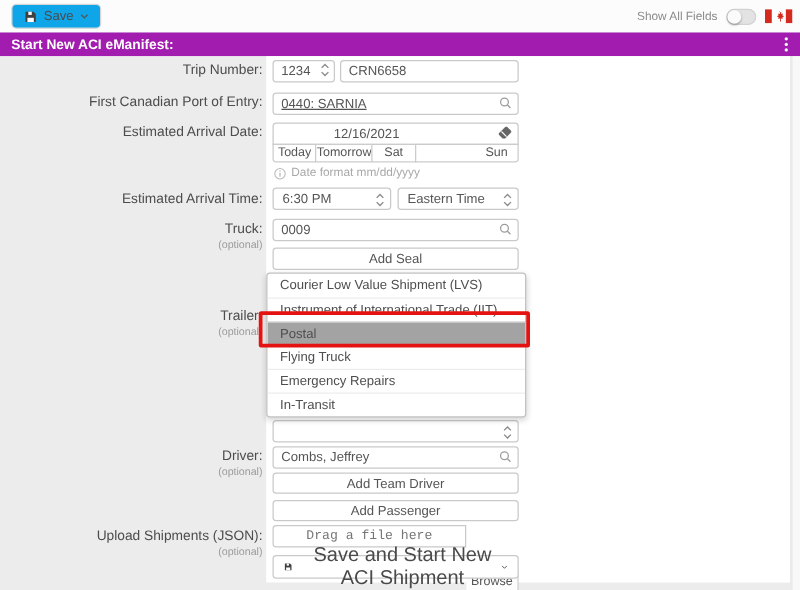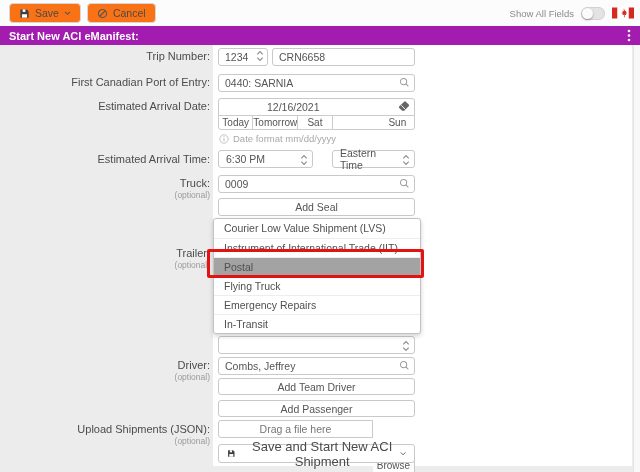--- a/index.html
+++ b/index.html
@@ -5,21 +5,21 @@
   * { margin:0; padding:0; box-sizing:border-box; }
   html,body { width:640px; height:472px; overflow:hidden;
     font-family:"Liberation Sans","DejaVu Sans",sans-serif; background:#ececec; }
   .app { position:relative; width:640px; height:472px; }
 
   
   .toolbar { position:absolute; top:0; left:0; width:640px; height:26px;
     background:#fcfcfc; display:flex; align-items:center; justify-content:space-between; }
   .tb-left { display:flex; align-items:center; gap:6px; padding-left:9px; }
   .tb-btn { display:flex; align-items:center; gap:5px; height:20px; padding:0 9px;
-    background:#f97316; border:1px solid #d7d7d7; border-radius:4px;
+    background:#0ea5e9; border:1px solid #d7d7d7; border-radius:4px;
     font-size:10.5px; color:#4a4a4a; font-family:inherit; cursor:pointer; }
   .tb-right { display:flex; align-items:center; gap:7px; padding-right:6px; }
   .saf { font-size:9.5px; color:#8a8a8a; }
   .toggle { position:relative; width:24px; height:13px; border-radius:7px;
     background:#e3e3e3; box-shadow:inset 0 0 0 1px #d2d2d2; cursor:pointer; }
   .knob { position:absolute; left:1px; top:1px; width:11px; height:11px;
     border-radius:50%; background:#fbfbfb; box-shadow:0 1px 2px rgba(0,0,0,.35); }
 
   
   .teal { position:absolute; top:26px; left:0; width:640px; height:19px;
@@ -75,28 +75,28 @@
   .dd-item:first-child { border-top:none; }
   .dd-item.hl { background:#a3a3a3; }
 
   .redbox { position:absolute; left:207px; top:204px; width:217px; height:29px;
     border:3px solid #e41312; border-radius:2px; z-index:30; pointer-events:none; }
 
   
   .upwrap { display:flex; width:197px; }
   .drag { flex:1; height:18px; border:1px solid #c9c9c9; border-radius:3px 0 0 3px;
     background:#fff; font-size:10.5px; color:#555; text-align:center;
-    font-family:Liberation Sans, sans-serif; outline:none; }
+    font-family:Liberation Mono, monospace; outline:none; }
   .browse { width:42px; height:18px; border:1px solid #c9c9c9; border-left:none;
     border-radius:0 3px 3px 0; background:#fdfdfd; font-size:10px; color:#555;
     font-family:inherit; cursor:pointer;margin-top:36px; }
 
   .bigbtn { width:197px; height:19px; border:1px solid #c9c9c9; border-radius:3px;
     background:#fff; display:flex; align-items:center; padding:0 8px;
-    font-size:13px; color:#4a4a4a; font-family:inherit; cursor:pointer; }
+    font-size:16px; color:#4a4a4a; font-family:inherit; cursor:pointer; }
   .bigbtn .txt { margin-left:9px; }
   .bigbtn .chev { margin-left:auto; }
 </style>
 </head>
 <body>
 
 <div class="app">
 
   <div class="toolbar">
     <div class="tb-left">
@@ -104,27 +104,20 @@
         <svg width="11" height="11" viewBox="0 0 12 12">
             <path d="M1.5 1.5h7l2 2v7h-9z" fill="#404040"></path>
             <rect x="4" y="1.5" width="3" height="2.8" fill="#fdfdfd"></rect>
             <rect x="3.2" y="6.8" width="5.6" height="3.7" fill="#fdfdfd"></rect>
           </svg>
         <span>Save</span>
         <svg width="7" height="5" viewBox="0 0 8 6">
             <path d="M1 1l3 3 3-3" stroke="#555" fill="none" stroke-width="1.3"></path>
           </svg>
       </button>
-      <button class="tb-btn">
-        <svg width="11" height="11" viewBox="0 0 12 12">
-            <circle cx="6" cy="6" r="4.4" stroke="#555" fill="none" stroke-width="1.2"></circle>
-            <line x1="3" y1="9" x2="9" y2="3" stroke="#555" stroke-width="1.2"></line>
-          </svg>
-        <span>Cancel</span>
-      </button>
     </div>
     <div class="tb-right">
       <span class="saf">Show All Fields</span>
       <span class="toggle">
           <span class="knob"></span>
         </span>
       <svg width="22" height="12" viewBox="0 0 32 16">
           <rect width="8" height="16" fill="#d52b1e"></rect>
           <rect x="24" width="8" height="16" fill="#d52b1e"></rect>
           <rect x="8" width="16" height="16" fill="#fff"></rect>
@@ -160,21 +153,21 @@
         <span class="wrap" style="flex:1;margin-left:4px">
           <input class="inp" value="CRN6658" style="">
         </span>
       </div>
     </div>
 
     <div class="row" style="top:28px">
       <div class="lbl"><span>First Canadian Port of Entry:</span></div>
       <div class="ctrl">
         <span class="wrap" style="width:100%">
-          <input class="inp" style="padding-right: 18px;" value="0440: SARNIA">
+          <input class="inp" style="padding-right: 18px; text-decoration: underline;" value="0440: SARNIA">
           <svg class="icon-r" width="11" height="11" viewBox="0 0 12 12">
               <circle cx="5" cy="5" r="3.4" stroke="#9c9c9c" fill="none" stroke-width="1.1"></circle>
               <path d="M7.6 7.6l2.6 2.6" stroke="#9c9c9c" stroke-width="1.1"></path>
             </svg>
         </span>
       </div>
     </div>
 
     <div class="row" style="top:52px">
       <div class="lbl"><span>Estimated Arrival Date:</span></div>
@@ -198,21 +191,21 @@
       <svg width="10" height="10" viewBox="0 0 12 12">
           <circle cx="6" cy="6" r="5" stroke="#b8b8b8" fill="none" stroke-width="1"></circle>
           <rect x="5.4" y="5" width="1.2" height="3.8" fill="#b8b8b8"></rect>
           <rect x="5.4" y="2.7" width="1.2" height="1.2" fill="#b8b8b8"></rect>
         </svg>
       <span>Date format mm/dd/yyyy</span>
     </div>
 
     <div class="row" style="top:105px">
       <div class="lbl"><span>Estimated Arrival Time:</span></div>
-      <div class="ctrl" style="gap:19px">
+      <div class="ctrl" style="gap:5px">
         <div class="selbox" style="width:95px">
           <span>6:30 PM</span>
           <svg class="spin-r" width="8" height="12" viewBox="0 0 8 12">
               <path d="M1.3 4.3L4 1.6l2.7 2.7M1.3 7.7L4 10.4l2.7-2.7" stroke="#8a8a8a" fill="none" stroke-width="1.1"></path>
             </svg>
         </div>
         <div class="selbox" style="flex:1">
           <span>Eastern Time</span>
           <svg class="spin-r" width="8" height="12" viewBox="0 0 8 12">
               <path d="M1.3 4.3L4 1.6l2.7 2.7M1.3 7.7L4 10.4l2.7-2.7" stroke="#8a8a8a" fill="none" stroke-width="1.1"></path>

